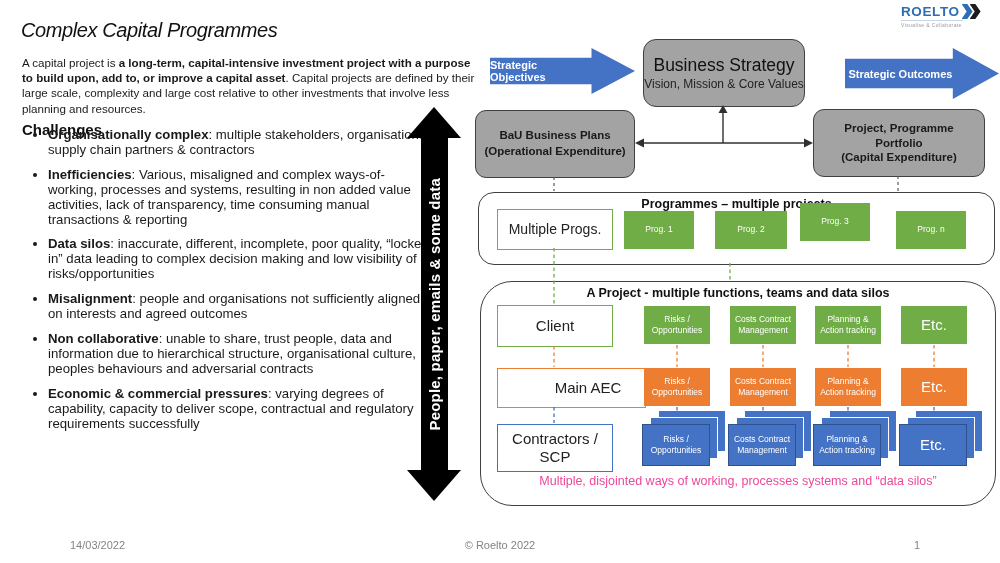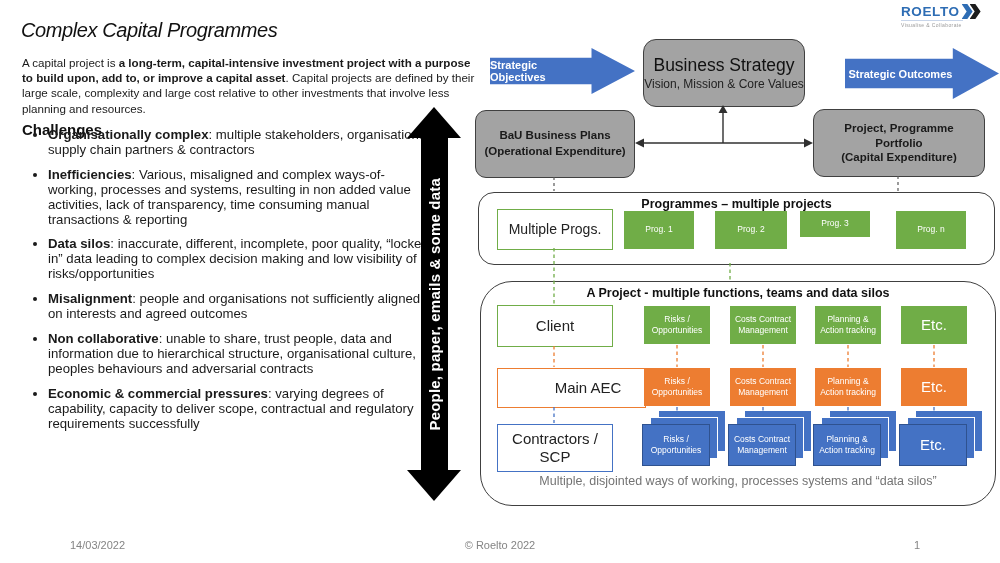--- a/index.html
+++ b/index.html
@@ -55,21 +55,21 @@
   .green{background:#70AD47;}
   .orange{background:#ED7D31;}
   .bluebox{background:#4472C4;}
   .fbox.big{font-size:15px;}
   
   .stack{position:absolute;width:86px;height:58px;}
   .stack .layer{position:absolute;width:68px;height:42px;background:#4472C4;border:1.5px solid #fff;box-sizing:border-box;}
   .stack .l1{left:16px;top:0;}
   .stack .l2{left:8px;top:7px;}
   .stack .front{position:absolute;left:0;top:14px;width:68px;height:42px;border:1px solid #2F528F;}
-  .proj-caption{position:absolute;left:0;right:0;top:192px;text-align:center;font-size:12.5px;color:#737373;}
+  .proj-caption{position:absolute;left:0;right:0;top:192px;text-align:center;font-size:12.5px;color:#ec4899;}
   
   .footer-item{position:absolute;top:539px;font-size:11px;color:#848484;}
   .f-date{left:70px;}
   .f-copy{left:0;right:0;text-align:center;}
   .f-page{right:80px;}
   svg.wires{position:absolute;left:0;top:0;pointer-events:none;}
 </style>
 </head>
 <body>
 
@@ -124,21 +124,21 @@
     <div>BaU Business Plans</div>
     <div>(Operational Expenditure)</div>
   </div>
 
   <div class="container prog-container">
     <div class="container-title">Programmes – multiple projects</div>
   </div>
   <div class="label-box g-border" style="left:497px;top:209px;width:114px;height:39px;font-size:14px;">Multiple Progs.</div>
   <div class="fbox green" style="left:624px;top:211px;width:70px;height:38px;">Prog. 1</div>
   <div class="fbox green" style="left:715px;top:211px;width:72px;height:38px;">Prog. 2</div>
-  <div class="fbox green" style="left:800px;top:211px;width:70px;height:26px;">Prog. 3</div>
+  <div class="fbox green" style="left:800px;top:203px;width:70px;height:38px;">Prog. 3</div>
   <div class="fbox green" style="left:896px;top:211px;width:70px;height:38px;">Prog. n</div>
 
   <div class="container proj-container">
     <div class="container-title">A Project - multiple functions, teams and data silos</div>
     <div class="proj-caption">Multiple, disjointed ways of working,  processes systems and “data silos”</div>
   </div>
 
   <div class="label-box g-border" style="left:497px;top:305px;width:114px;height:40px;">Client</div>
   <div class="fbox green" style="left:644px;top:306px;width:66px;height:38px;">Risks / Opportunities</div>
   <div class="fbox green" style="left:730px;top:306px;width:66px;height:38px;">Costs Contract Management</div>

